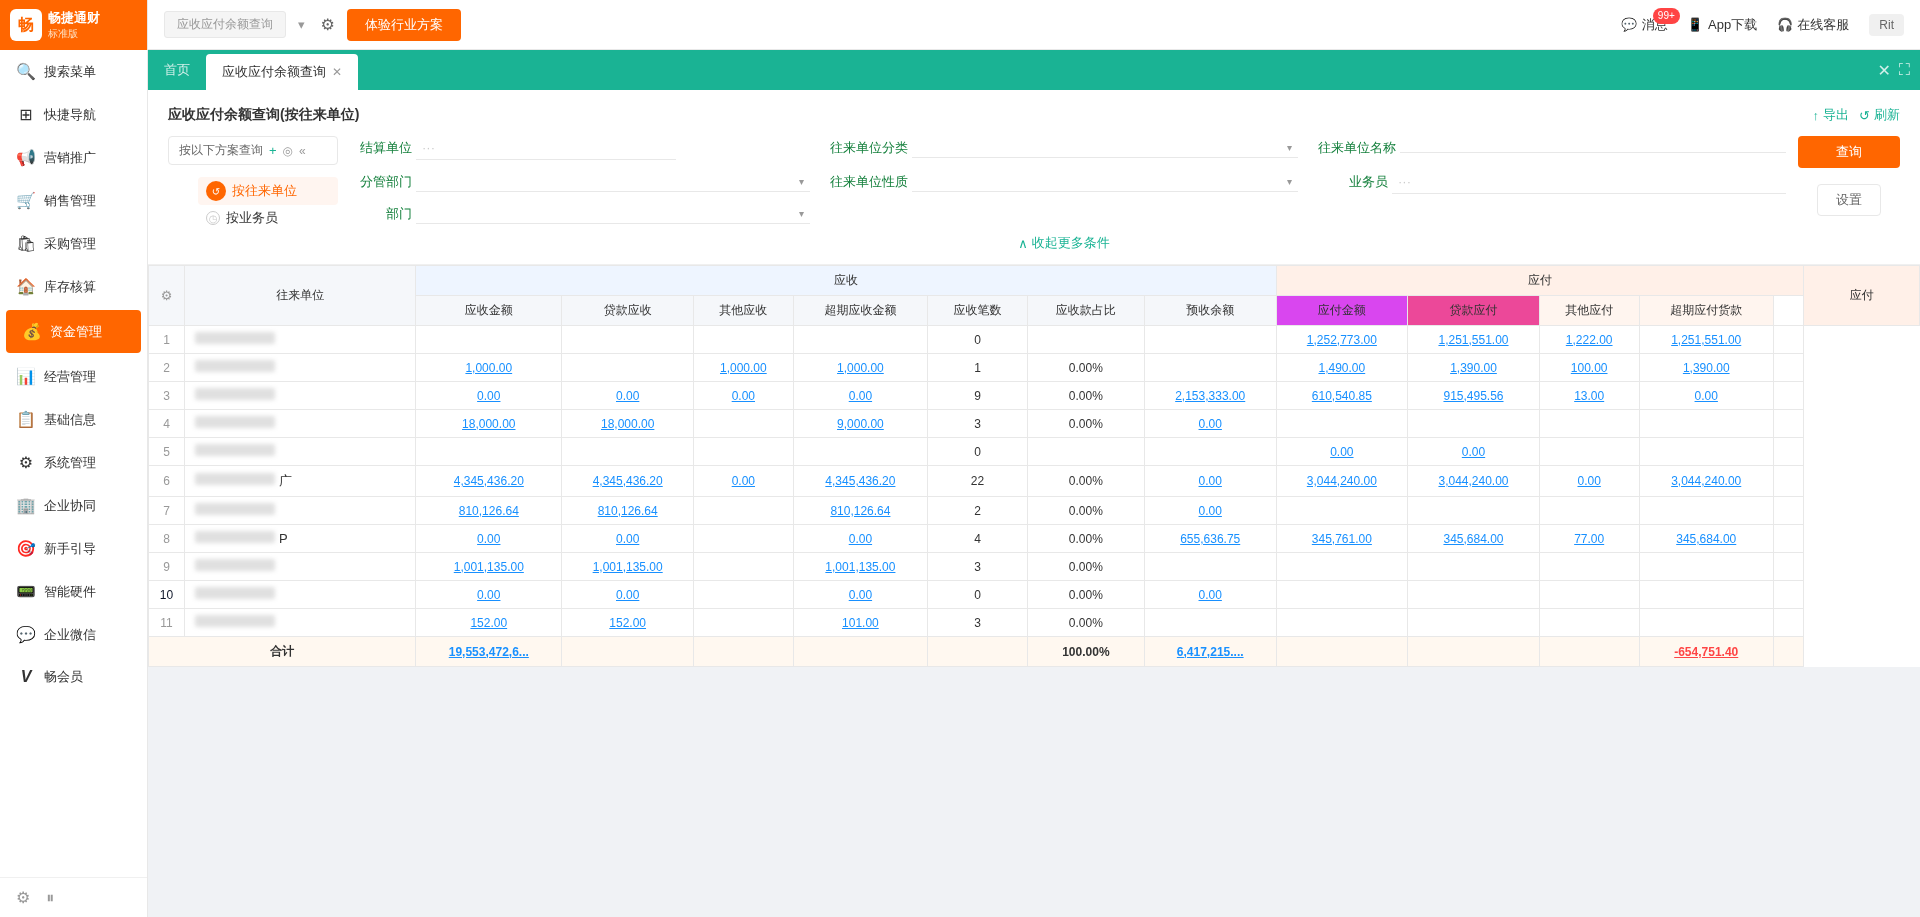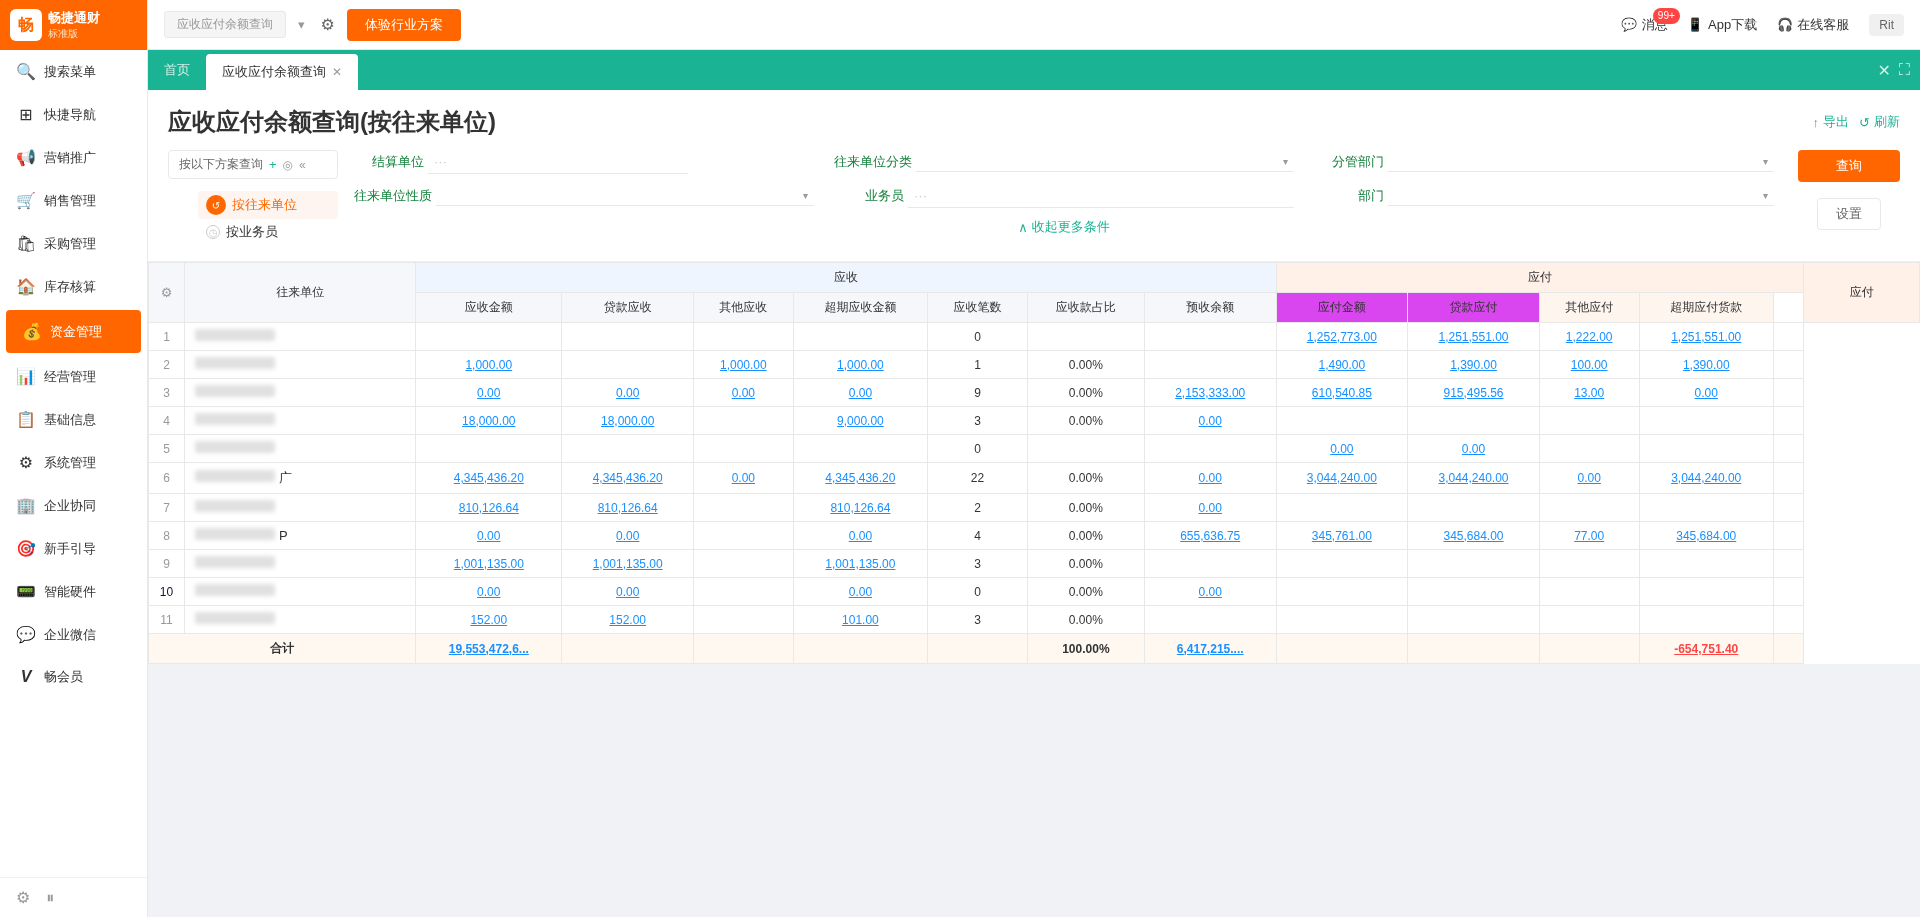--- a/index.html
+++ b/index.html
@@ -114,21 +114,21 @@
 
     
     .content { flex: 1; background: #f0f2f5; overflow: auto; }
 
     
     .page { background: #fff; margin: 0; }
     .page-header {
       padding: 16px 20px 0;
       display: flex; align-items: center; justify-content: space-between;
     }
-    .page-title { font-size: 24px; font-weight: bold; color: #333; text-align: center; }
+    .page-title { font-size: 14px; font-weight: bold; color: #333; text-align: center; }
     .page-actions { display: flex; gap: 10px; }
     .page-action-btn {
       display: flex; align-items: center; gap: 4px;
       color: #1ab394; cursor: pointer; font-size: 13px; border: none; background: none;
     }
 
     
     .filter-area {
       padding: 12px 20px;
       border-bottom: 1px solid #f0f0f0;
@@ -323,21 +323,21 @@
             <span>导出</span>
           </button>
           <button class="page-action-btn">
             <span>↺</span>
             <span>刷新</span>
           </button>
         </div>
       </div>
 
       <div class="filter-area">
-        <div style="display:flex; gap:16px; align-items:flex-start;">
+        <div style="display:flex; gap:4px; align-items:flex-start;">
 
           <div style="min-width:170px;">
             <div style="display:flex; align-items:center; gap:6px; border:1px solid #e8e8e8; border-radius:4px; padding:5px 10px; margin-bottom:8px;">
               <span style="color:#666; font-size:12px;">按以下方案查询</span>
               <span style="color:#1ab394; cursor:pointer;">+</span>
               <span style="color:#999; cursor:pointer; font-size:12px;">◎</span>
               <span style="color:#999; cursor:pointer; font-size:12px;">«</span>
             </div>
             <div class="scheme-items">
               <div class="scheme-item active">
@@ -361,20 +361,24 @@
                 <div class="filter-field filter-field-long">
                   <span style="color:#ccc;">···</span>
                 </div>
               </div>
               <div class="field-group">
                 <span class="filter-label">往来单位分类</span>
                 <div class="filter-select" style="flex:1;">
                   <span></span>
                     <span class="chevron">▾</span>
                 </div>
+              </div>
+              <div class="field-group">
+                <span class="filter-label">往来单位名称</span>
+                <div class="filter-field filter-field-long" style="flex:1;"></div>
               </div>
 
               <div class="field-group">
                 <span class="filter-label">分管部门</span>
                 <div class="filter-select" style="flex:1;">
                   <span></span>
                     <span class="chevron">▾</span>
                 </div>
               </div>
               <div class="field-group">
@@ -428,21 +432,21 @@
               </tr>
               <tr>
                 <th>应收金额</th>
                 <th>贷款应收</th>
                 <th>其他应收</th>
                 <th>超期应收金额</th>
                 <th>应收笔数</th>
                 <th>应收款占比</th>
                 <th>预收余额</th>
                 <th style="background:#d946ef;">应付金额</th>
-                <th style="background:#d946ef;">贷款应付</th>
+                <th style="background:#ec4899;">贷款应付</th>
                 <th style="background:#fff5ef;">其他应付</th>
                 <th style="background:#fff5ef;">超期应付货款</th>
               </tr>
             </thead>
             <tbody id="table-body">
             <tr>
                   <td class="row-num" style="color: rgb(153, 153, 153); text-align: center;">1</td>
                   <td style="text-align: left;"><span style="display: inline-block; width: 80px; height: 12px; background: rgb(224, 224, 224); border-radius: 2px; filter: blur(2px);"></span></td>
                   <td></td>
                   <td></td>

